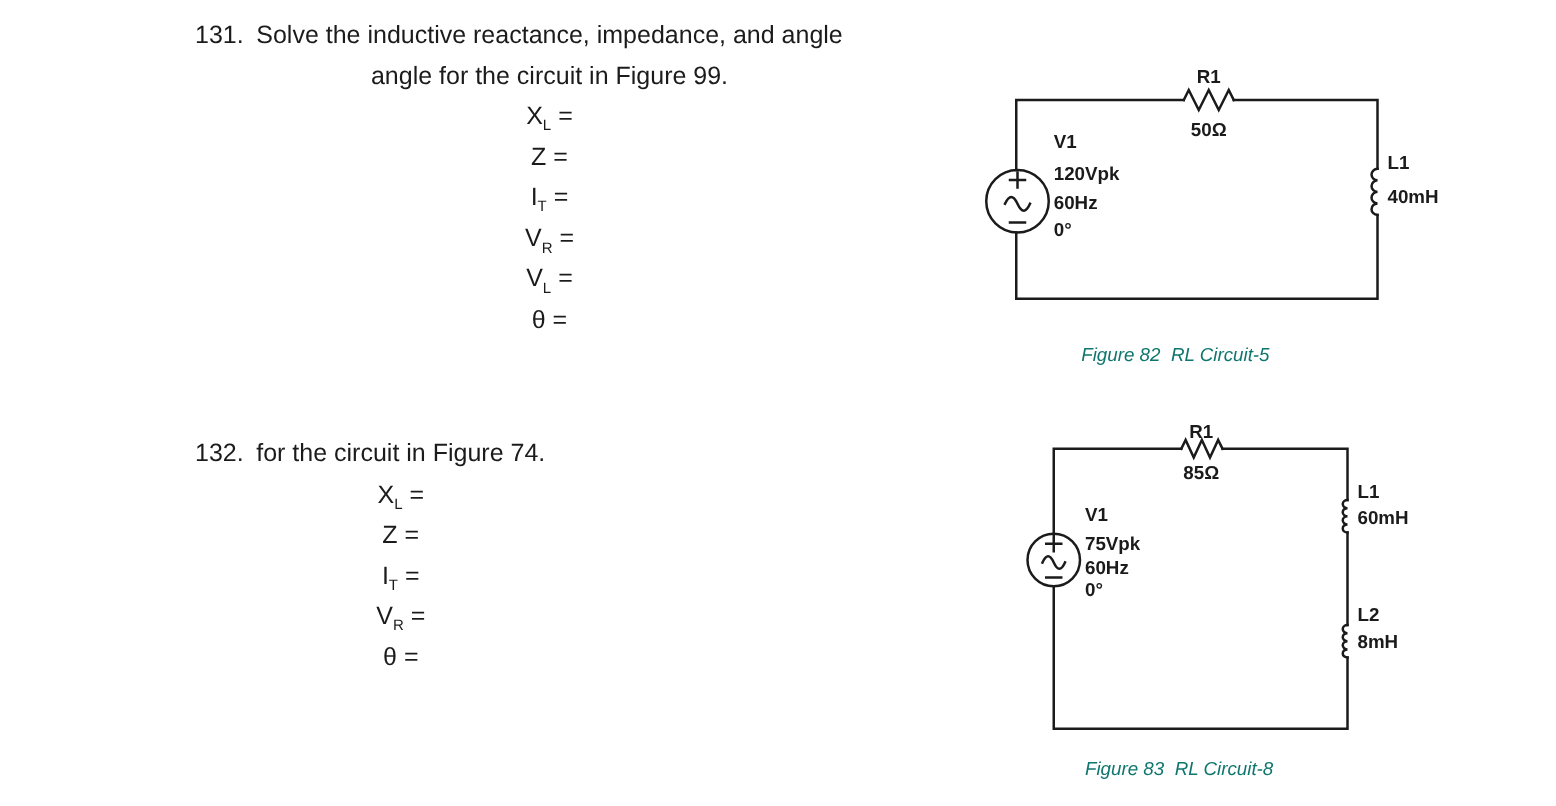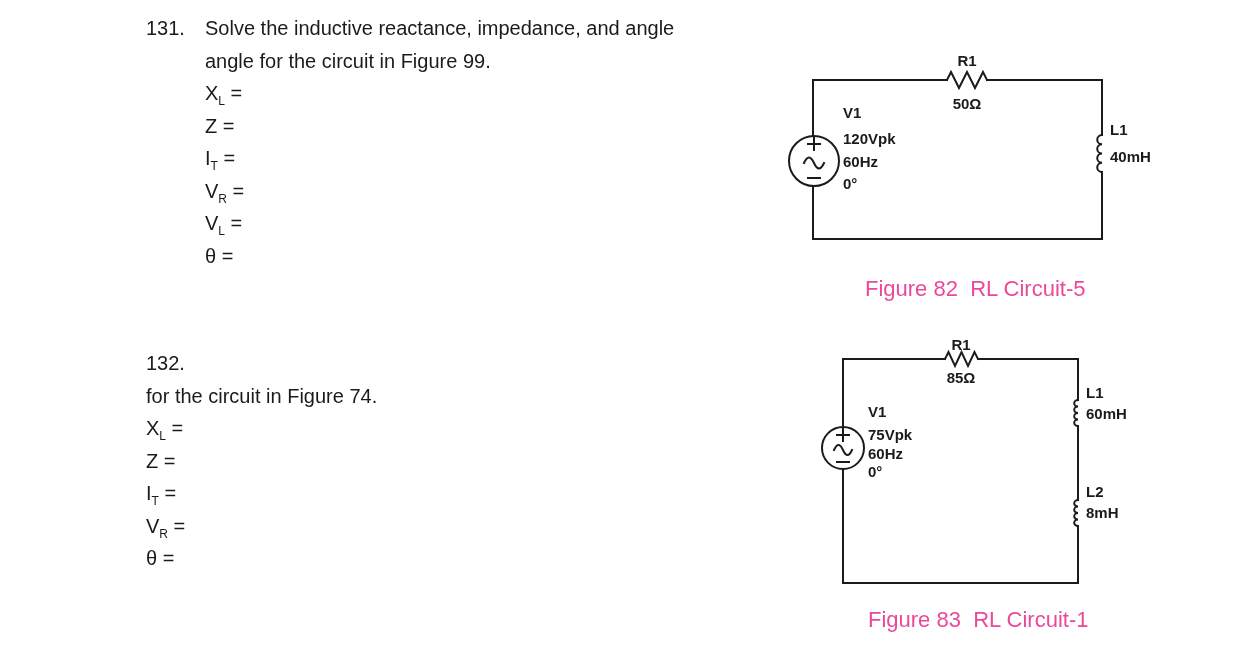--- a/index.html
+++ b/index.html
@@ -4,20 +4,21 @@
 <style>
   html, body { margin: 0; padding: 0; background: #ffffff; }
   .page {
     position: relative;
     width: 1245px;
     height: 645px;
     background: #ffffff;
     font-family: "Liberation Sans", sans-serif;
     color: #1b1b1b;
     overflow: hidden;
+    text-align: center;
   }
   .problem {
     position: absolute;
     display: flex;
     font-size: 20px;
     line-height: 32.5px;
   }
   .prob-num { width: 59px; flex: none; }
   .line { white-space: pre; }
   sub.subs {
@@ -26,22 +27,23 @@
   }
   .circuit { position: absolute; }
   .clabel text {
     font-family: "Liberation Sans", sans-serif;
     font-weight: bold;
     font-size: 15px;
     fill: #1b1b1b;
   }
   .caption {
     position: absolute;
-    font-size: 22px;
-    color: #ec4899;
+    font-style: italic;
+    font-size: 15px;
+    color: #0f766e;
     white-space: pre;
   }
 </style>
 </head>
 <body>
 
 <div class="page">
 
   <div class="problem" style="left:146px; top:12px;">
     <div class="prob-num">131.</div>
@@ -75,21 +77,21 @@
       <text x="63" y="88">V1</text>
       <text x="63" y="114">120Vpk</text>
       <text x="63" y="137">60Hz</text>
       <text x="63" y="159">0°</text>
       <text x="330" y="105">L1</text>
       <text x="330" y="132">40mH</text>
     </g>
   </svg>
   <div class="caption" style="left:865px; top:276px;">Figure 82  RL Circuit-5</div>
 
-  <div class="problem" style="left:146px; top:347px;flex-direction:column;">
+  <div class="problem" style="left:146px; top:347px;">
     <div class="prob-num">132.</div>
     <div class="prob-body">
       <div class="line">for the circuit in Figure 74.</div>
       <div class="line"><span>X</span><sub class="subs">L</sub><span> =</span></div>
       <div class="line"><span>Z</span><sub class="subs"></sub><span> =</span></div>
       <div class="line"><span>I</span><sub class="subs">T</sub><span> =</span></div>
       <div class="line"><span>V</span><sub class="subs">R</sub><span> =</span></div>
       <div class="line"><span>θ</span><sub class="subs"></sub><span> =</span></div>
     </div>
   </div>
@@ -113,15 +115,15 @@
       <text x="58" y="92">V1</text>
       <text x="58" y="115">75Vpk</text>
       <text x="58" y="134">60Hz</text>
       <text x="58" y="152">0°</text>
       <text x="276" y="73">L1</text>
       <text x="276" y="94">60mH</text>
       <text x="276" y="172">L2</text>
       <text x="276" y="193">8mH</text>
     </g>
   </svg>
-  <div class="caption" style="left:868px; top:607px;">Figure 83  RL Circuit-1</div>
+  <div class="caption" style="left:868px; top:607px;">Figure 83  RL Circuit-8</div>
 
 </div>
 
 </body></html>

